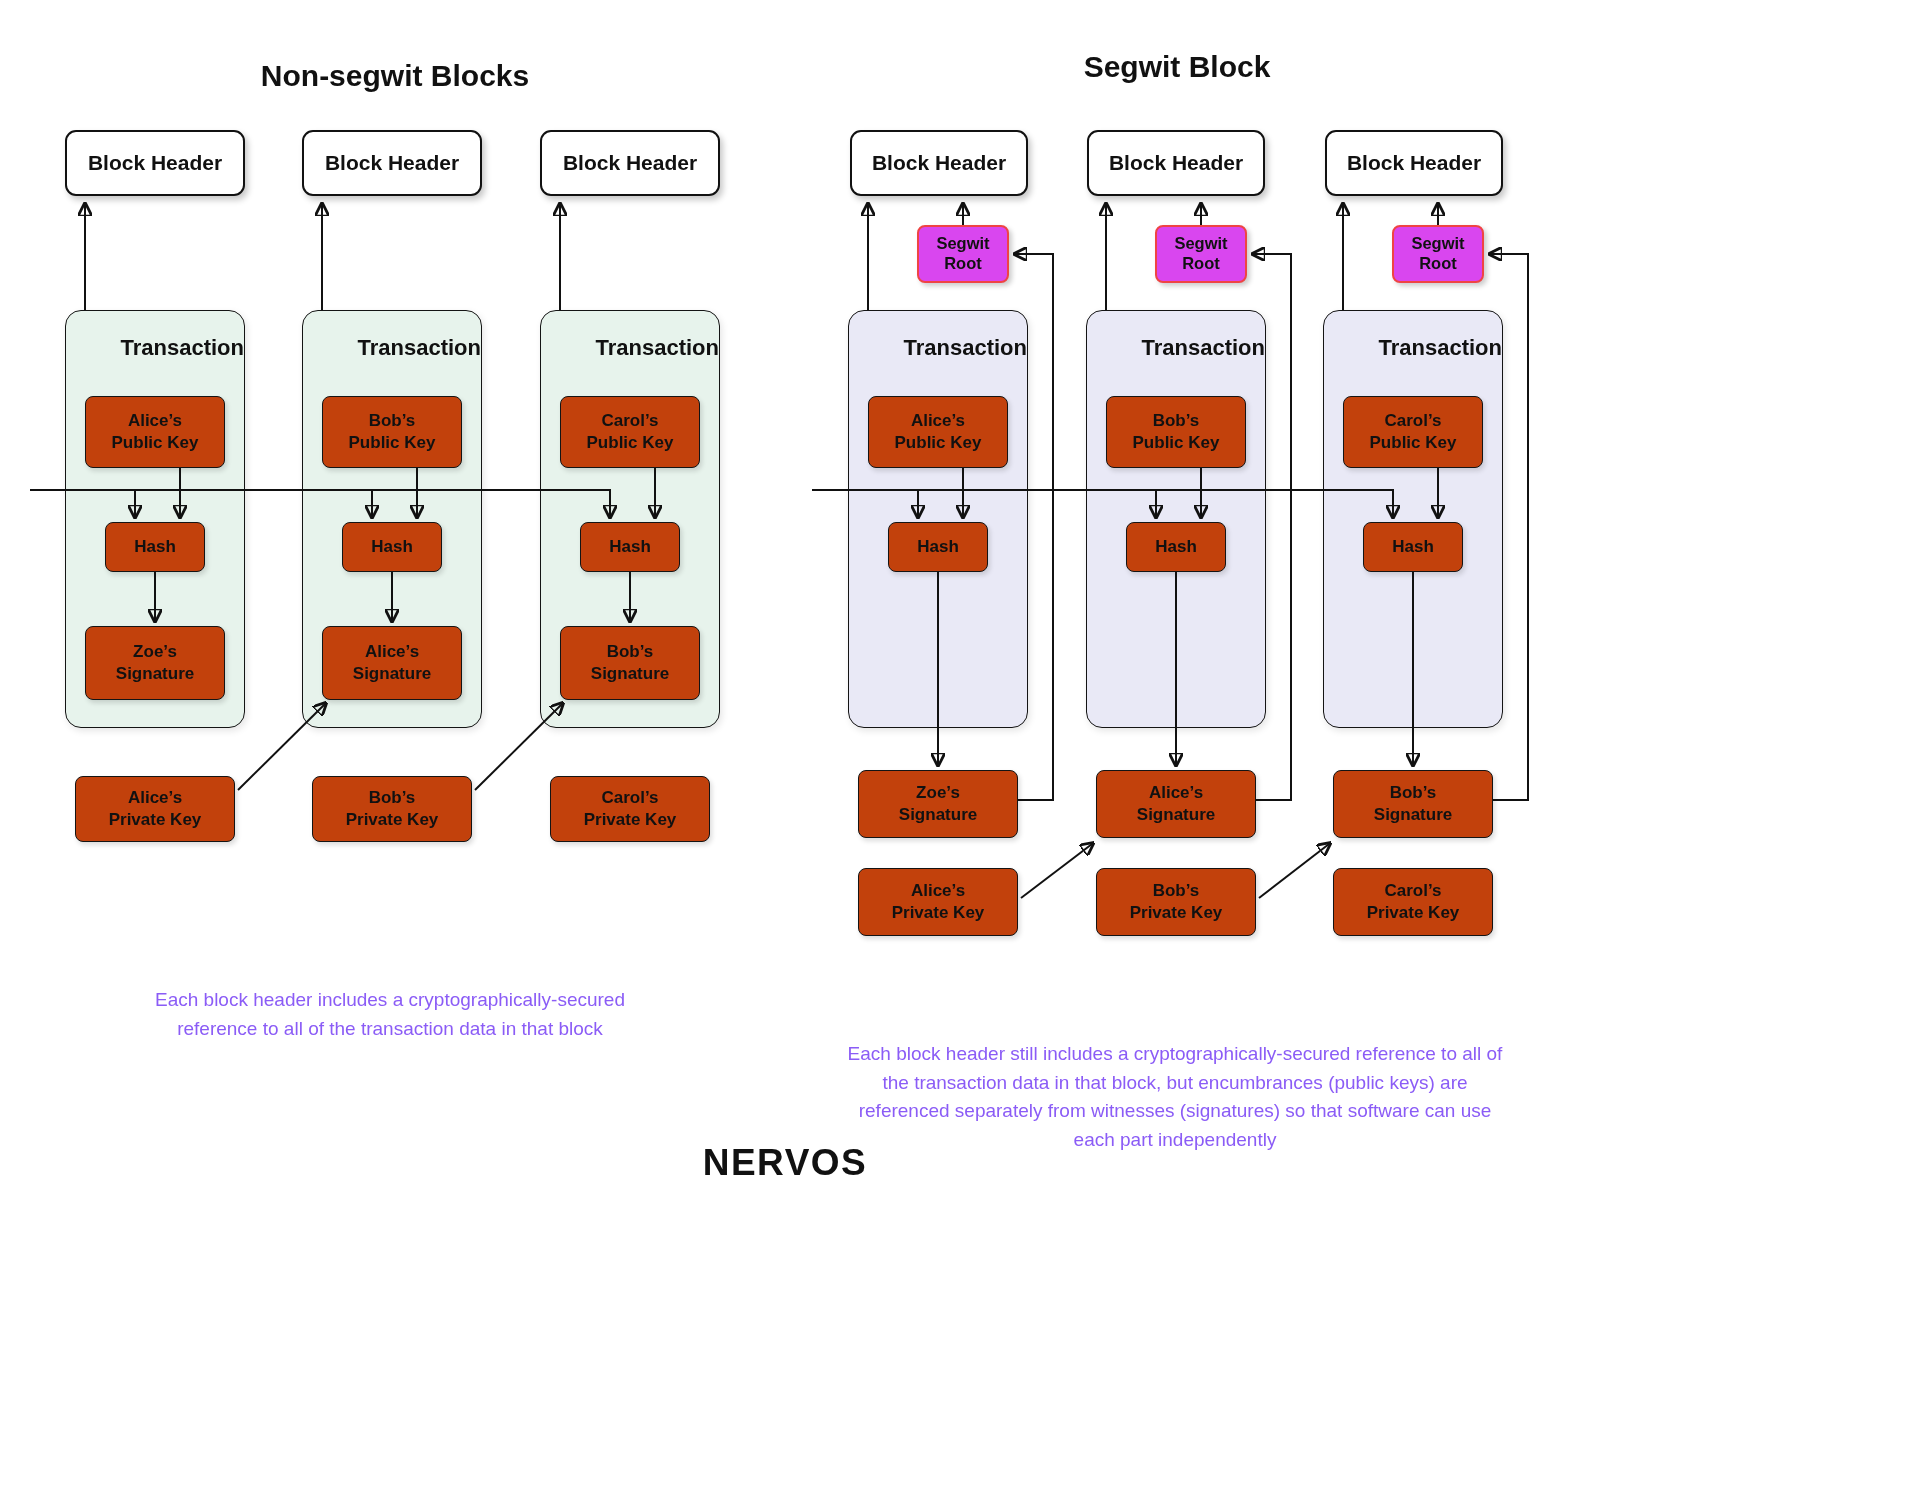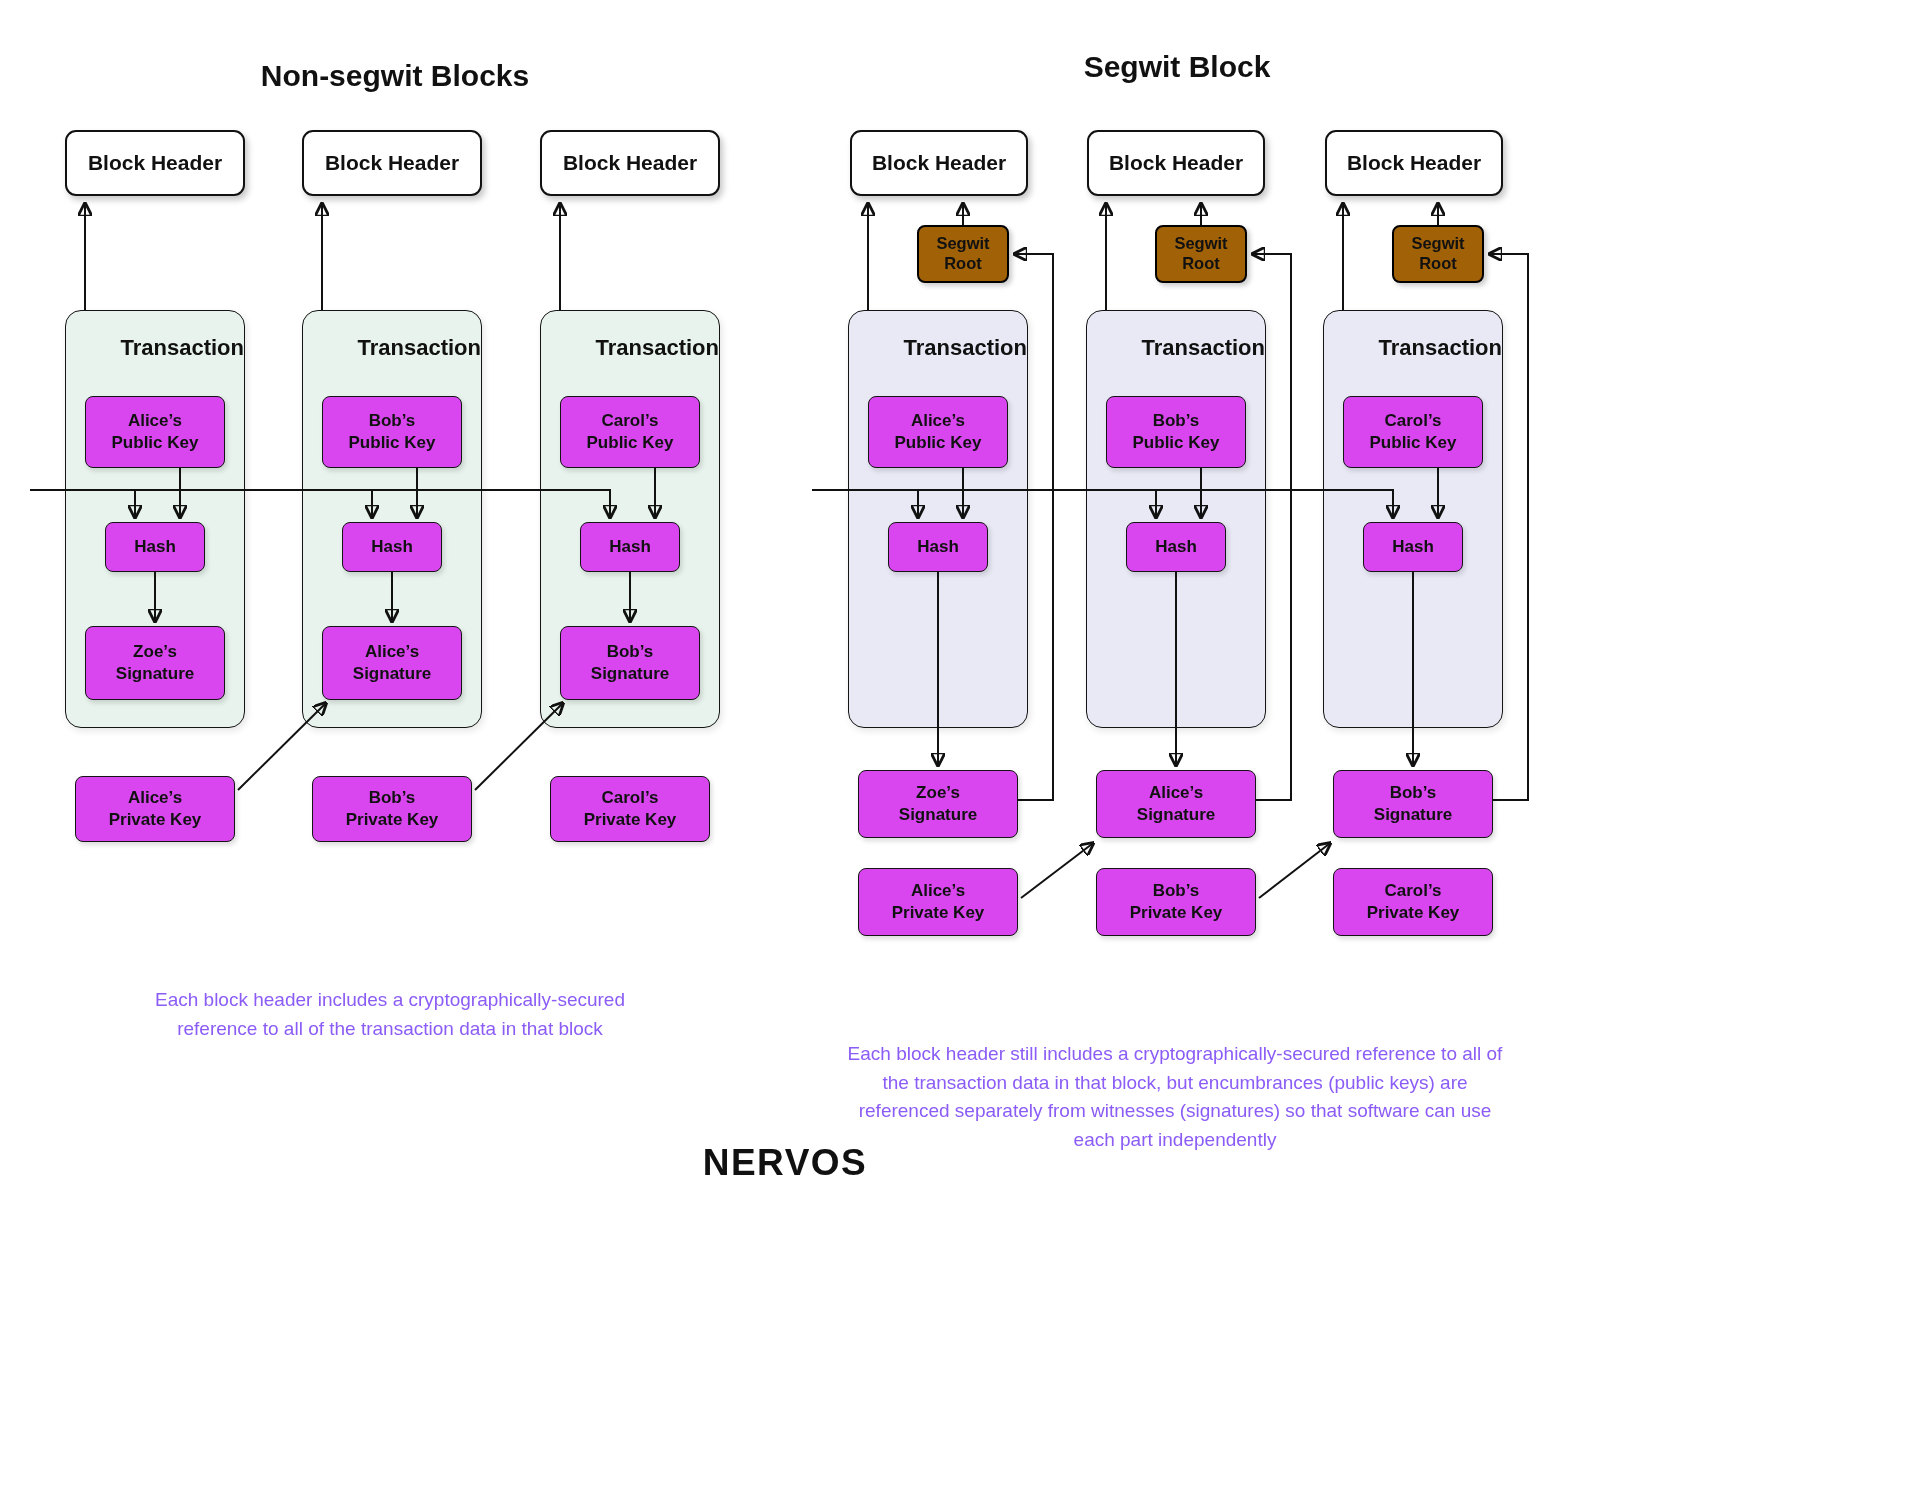--- a/index.html
+++ b/index.html
@@ -5,25 +5,25 @@
   html,body{margin:0;padding:0;background:#ffffff;}
   body{width:1920px;height:1512px;position:relative;overflow:hidden;
        font-family:"Liberation Sans", sans-serif;color:#111;}
   .abs{position:absolute;box-sizing:border-box;}
   .bh{display:flex;align-items:center;justify-content:center;
       font-weight:bold;font-size:21px;background:#ffffff;
       border:2.2px solid #111;border-radius:11px;
       box-shadow:3px 4px 6px rgba(0,0,0,.22);}
   .sroot{display:flex;align-items:center;justify-content:center;text-align:center;
       white-space:pre-line;font-weight:bold;font-size:16.5px;line-height:1.2;
-      background:#a16207;border:2px solid #000000;border-radius:8px;
+      background:#d946ef;border:2px solid #ef4444;border-radius:8px;
       box-shadow:3px 3px 5px rgba(0,0,0,.2);}
   .pbox{display:flex;align-items:center;justify-content:center;text-align:center;
       white-space:pre-line;font-weight:bold;font-size:17px;line-height:1.28;
-      background:#d946ef;border:1.6px solid #141414;border-radius:8px;
+      background:#c2410c;border:1.6px solid #141414;border-radius:8px;
       box-shadow:2px 3px 5px rgba(0,0,0,.14);}
   .txn{border:1.6px solid #141414;border-radius:16px;
       box-shadow:2px 3px 7px rgba(0,0,0,.10);}
   .mint{background:#E7F3EC;}
   .lav{background:#E9E9F6;}
   .txn-label{position:absolute;top:24px;left:0;right:0;text-align:right;
       font-weight:bold;font-size:22px;}
   .title{position:absolute;text-align:center;font-weight:bold;font-size:30px;}
   .caption{position:absolute;text-align:center;font-size:19px;line-height:1.5;color:#8b5cf6;}
   .logo{position:absolute;text-align:center;font-weight:bold;font-size:37px;

